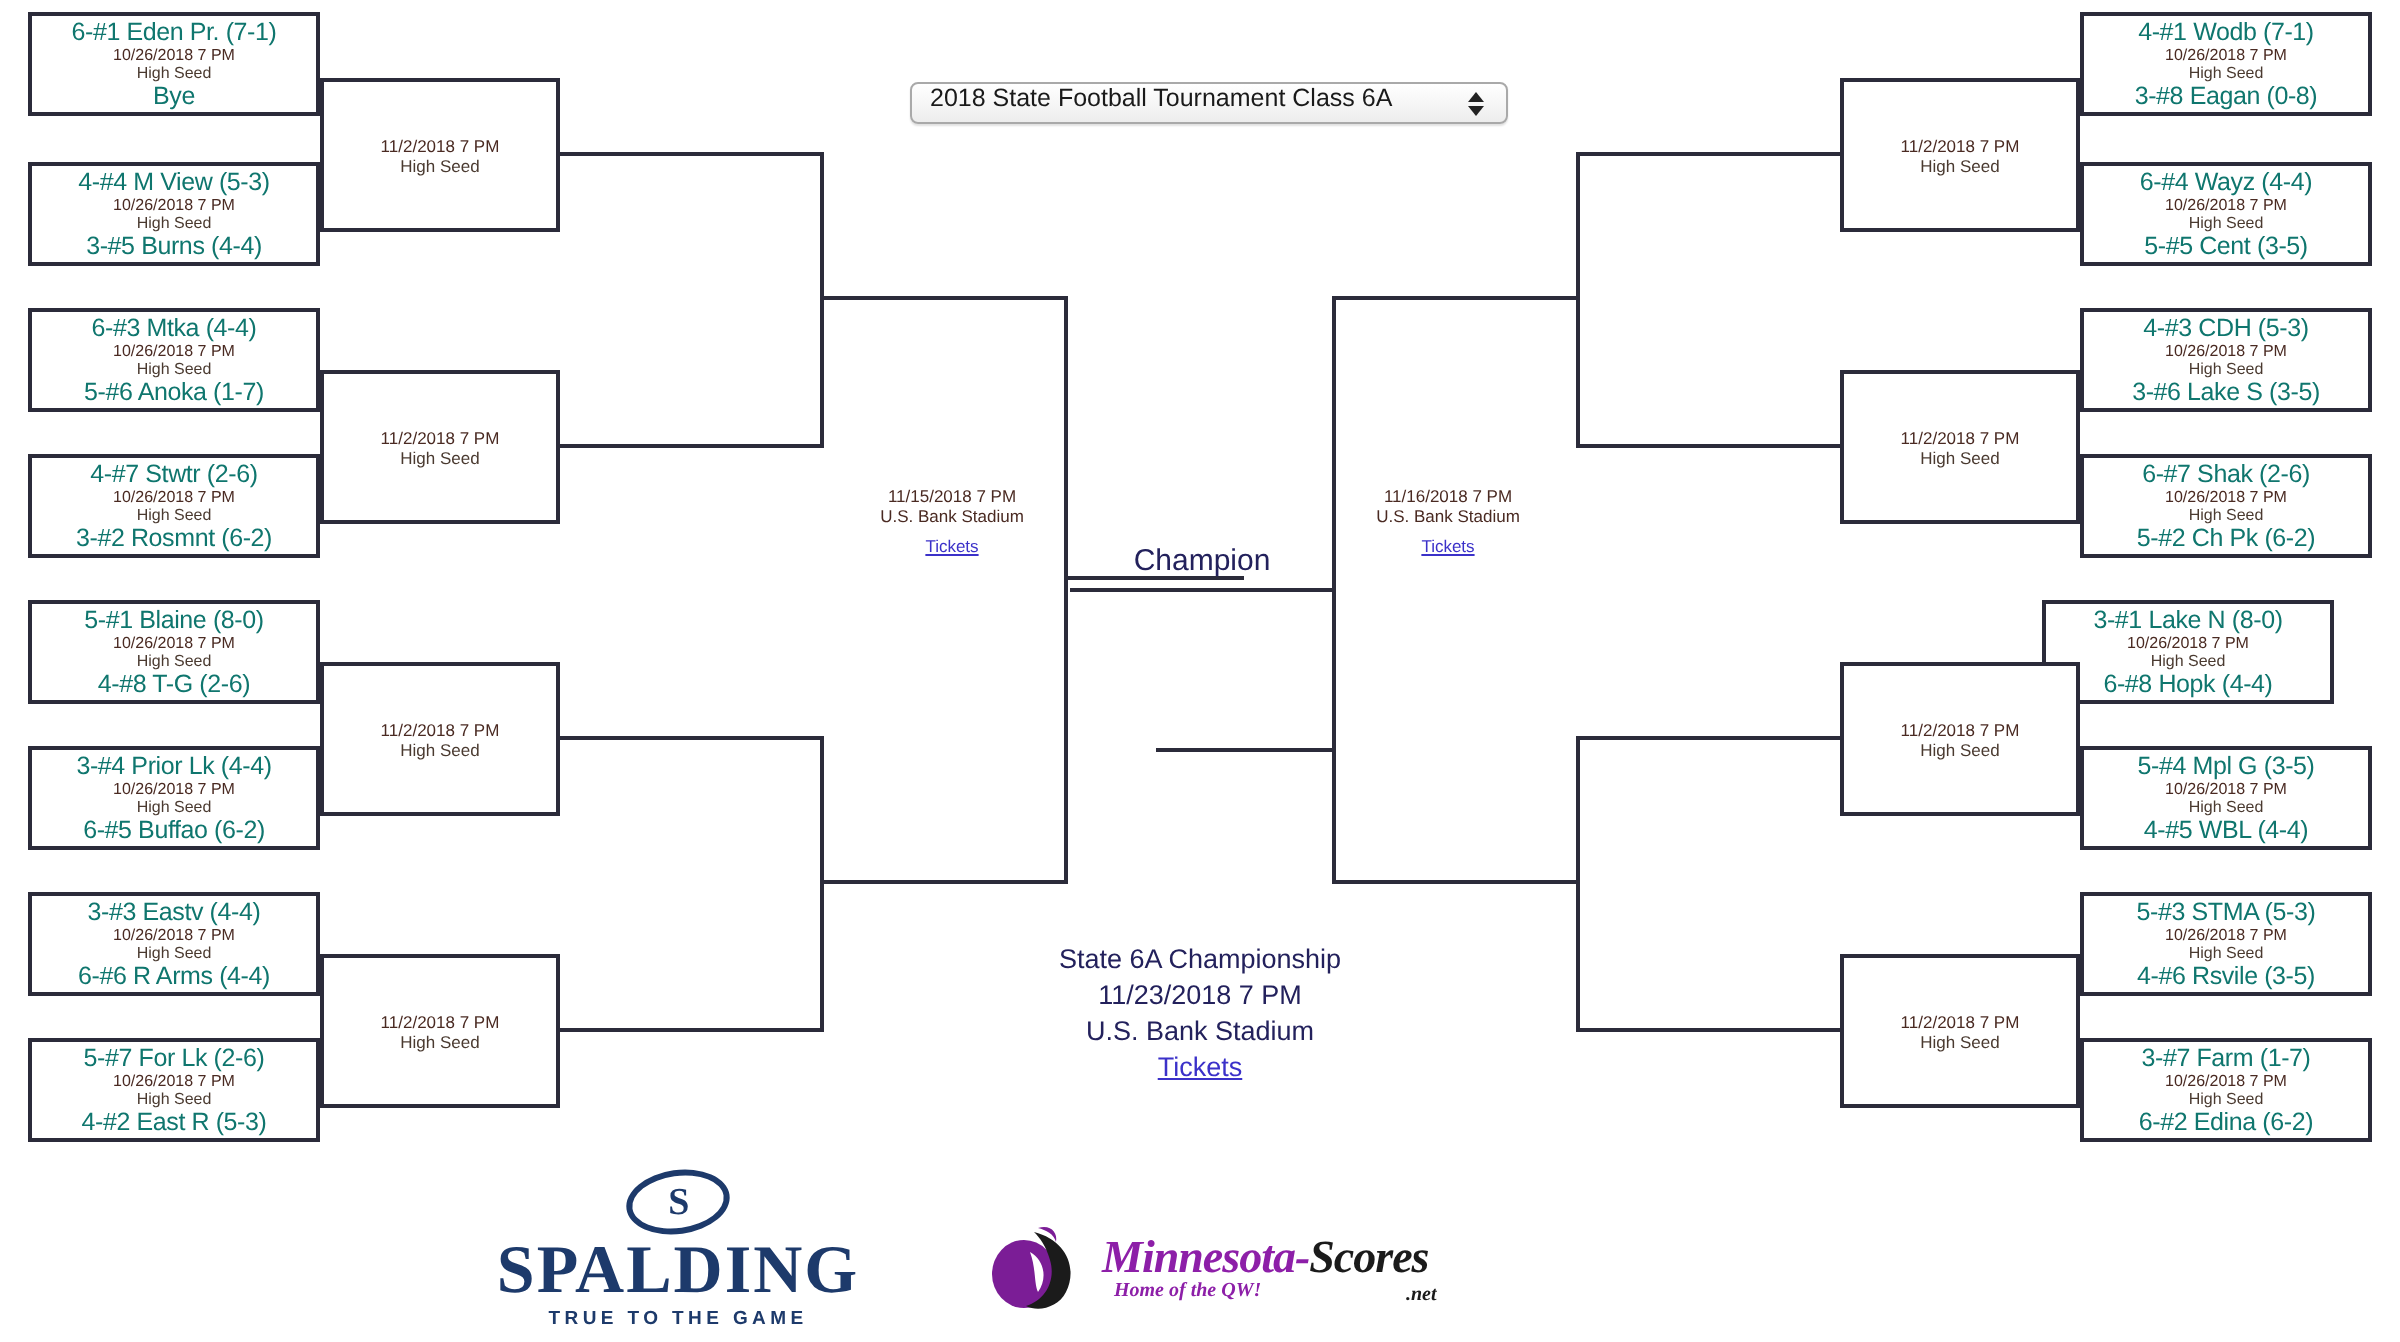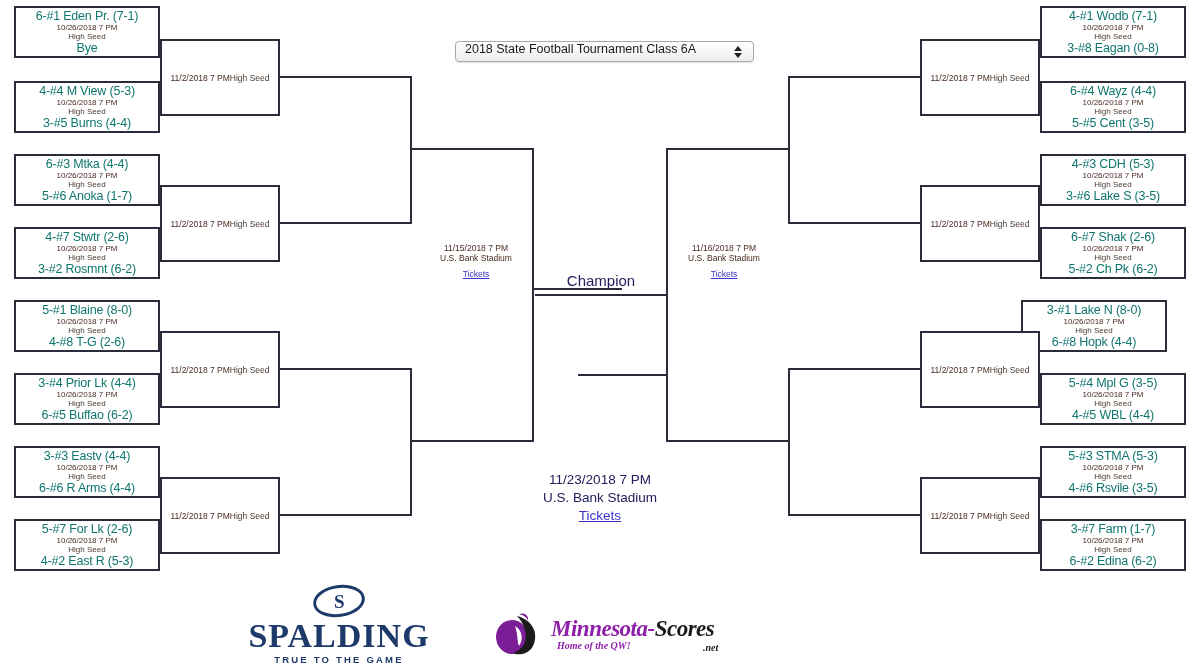--- a/index.html
+++ b/index.html
@@ -47,21 +47,21 @@
     white-space:nowrap;
   }
 
   
   .r2{
     position:absolute;
     box-sizing:border-box;
     border:2px solid #2b2b3a;
     background:#fff;
     display:flex;
-    flex-direction:row;
+    flex-direction:column;
     align-items:center;
     justify-content:center;
   }
   .r2 .mdate,.r2 .mseed{font-size:8.5px;line-height:10px;}
 
   
   .hline{position:absolute;background:#2b2b3a;height:2px;}
   .vline{position:absolute;background:#2b2b3a;width:2px;}
 
   
@@ -364,20 +364,21 @@
   <div class="semi-label" style="left:668px;top:243px;width:112px;">
     <div class="l1">11/16/2018 7 PM</div>
     <div class="l2">U.S. Bank Stadium</div>
     <div><span class="tickets">Tickets</span></div>
   </div>
 
   <div id="champion-text" style="left:540px;top:272px;width:122px;">Champion</div>
   <div id="champion-rule" style="left:535px;top:294px;width:131px;"></div>
 
   <div id="champ-info" style="left:480px;top:471px;width:240px;">
+    <div>State 6A Championship</div>
     <div>11/23/2018 7 PM</div>
     <div>U.S. Bank Stadium</div>
     <div><span class="tk">Tickets</span></div>
   </div>
 
   <div id="spalding-logo">
     <div id="spalding-ball">
       <span>S</span>
     </div>
     <div id="spalding-wordmark">SPALDING</div>

